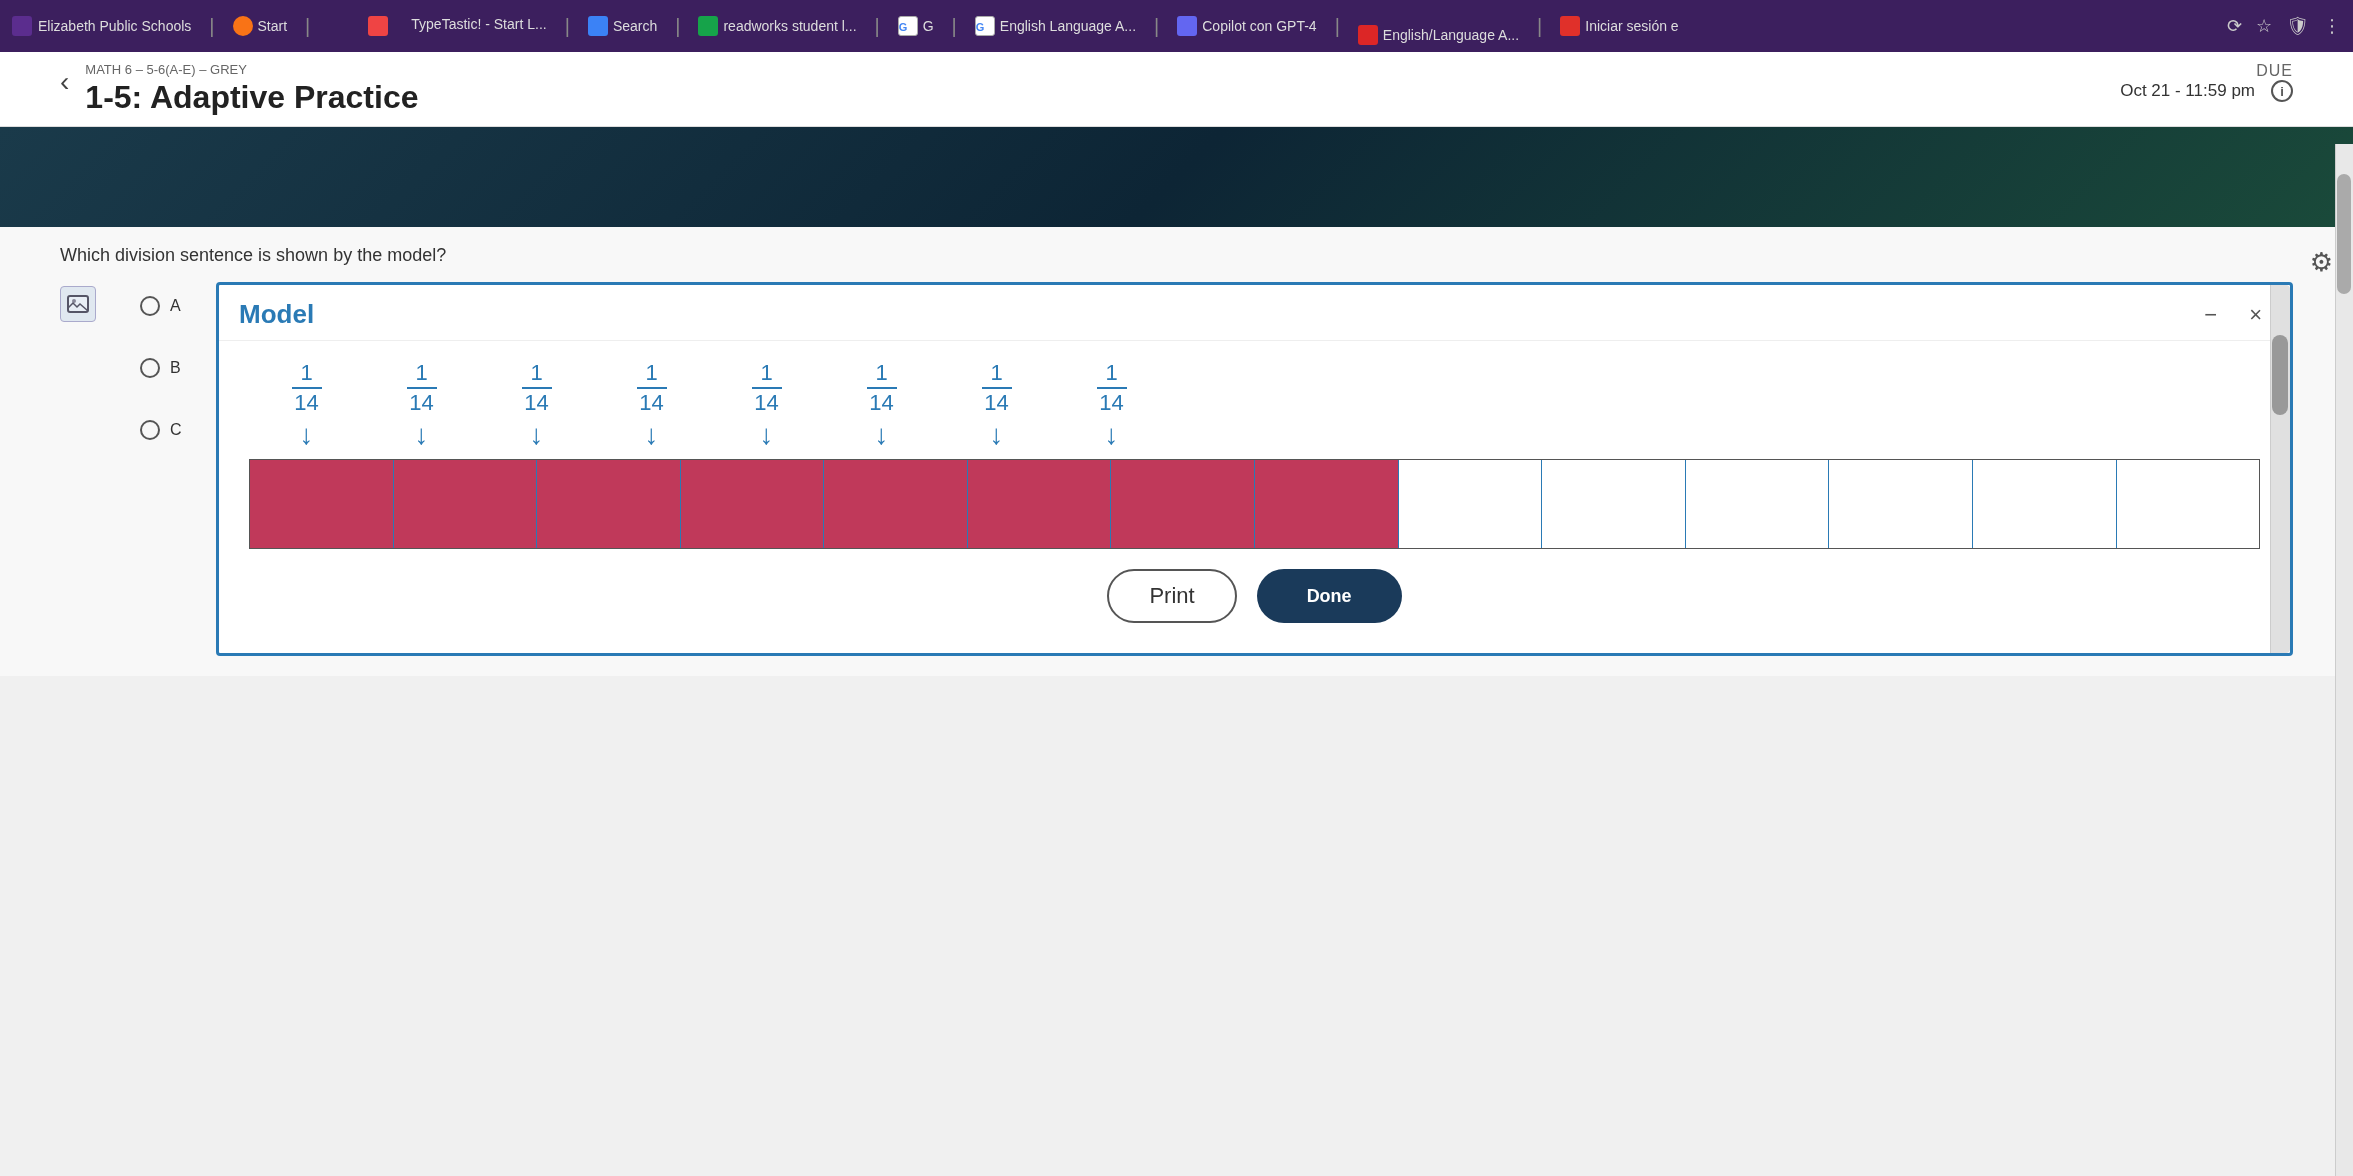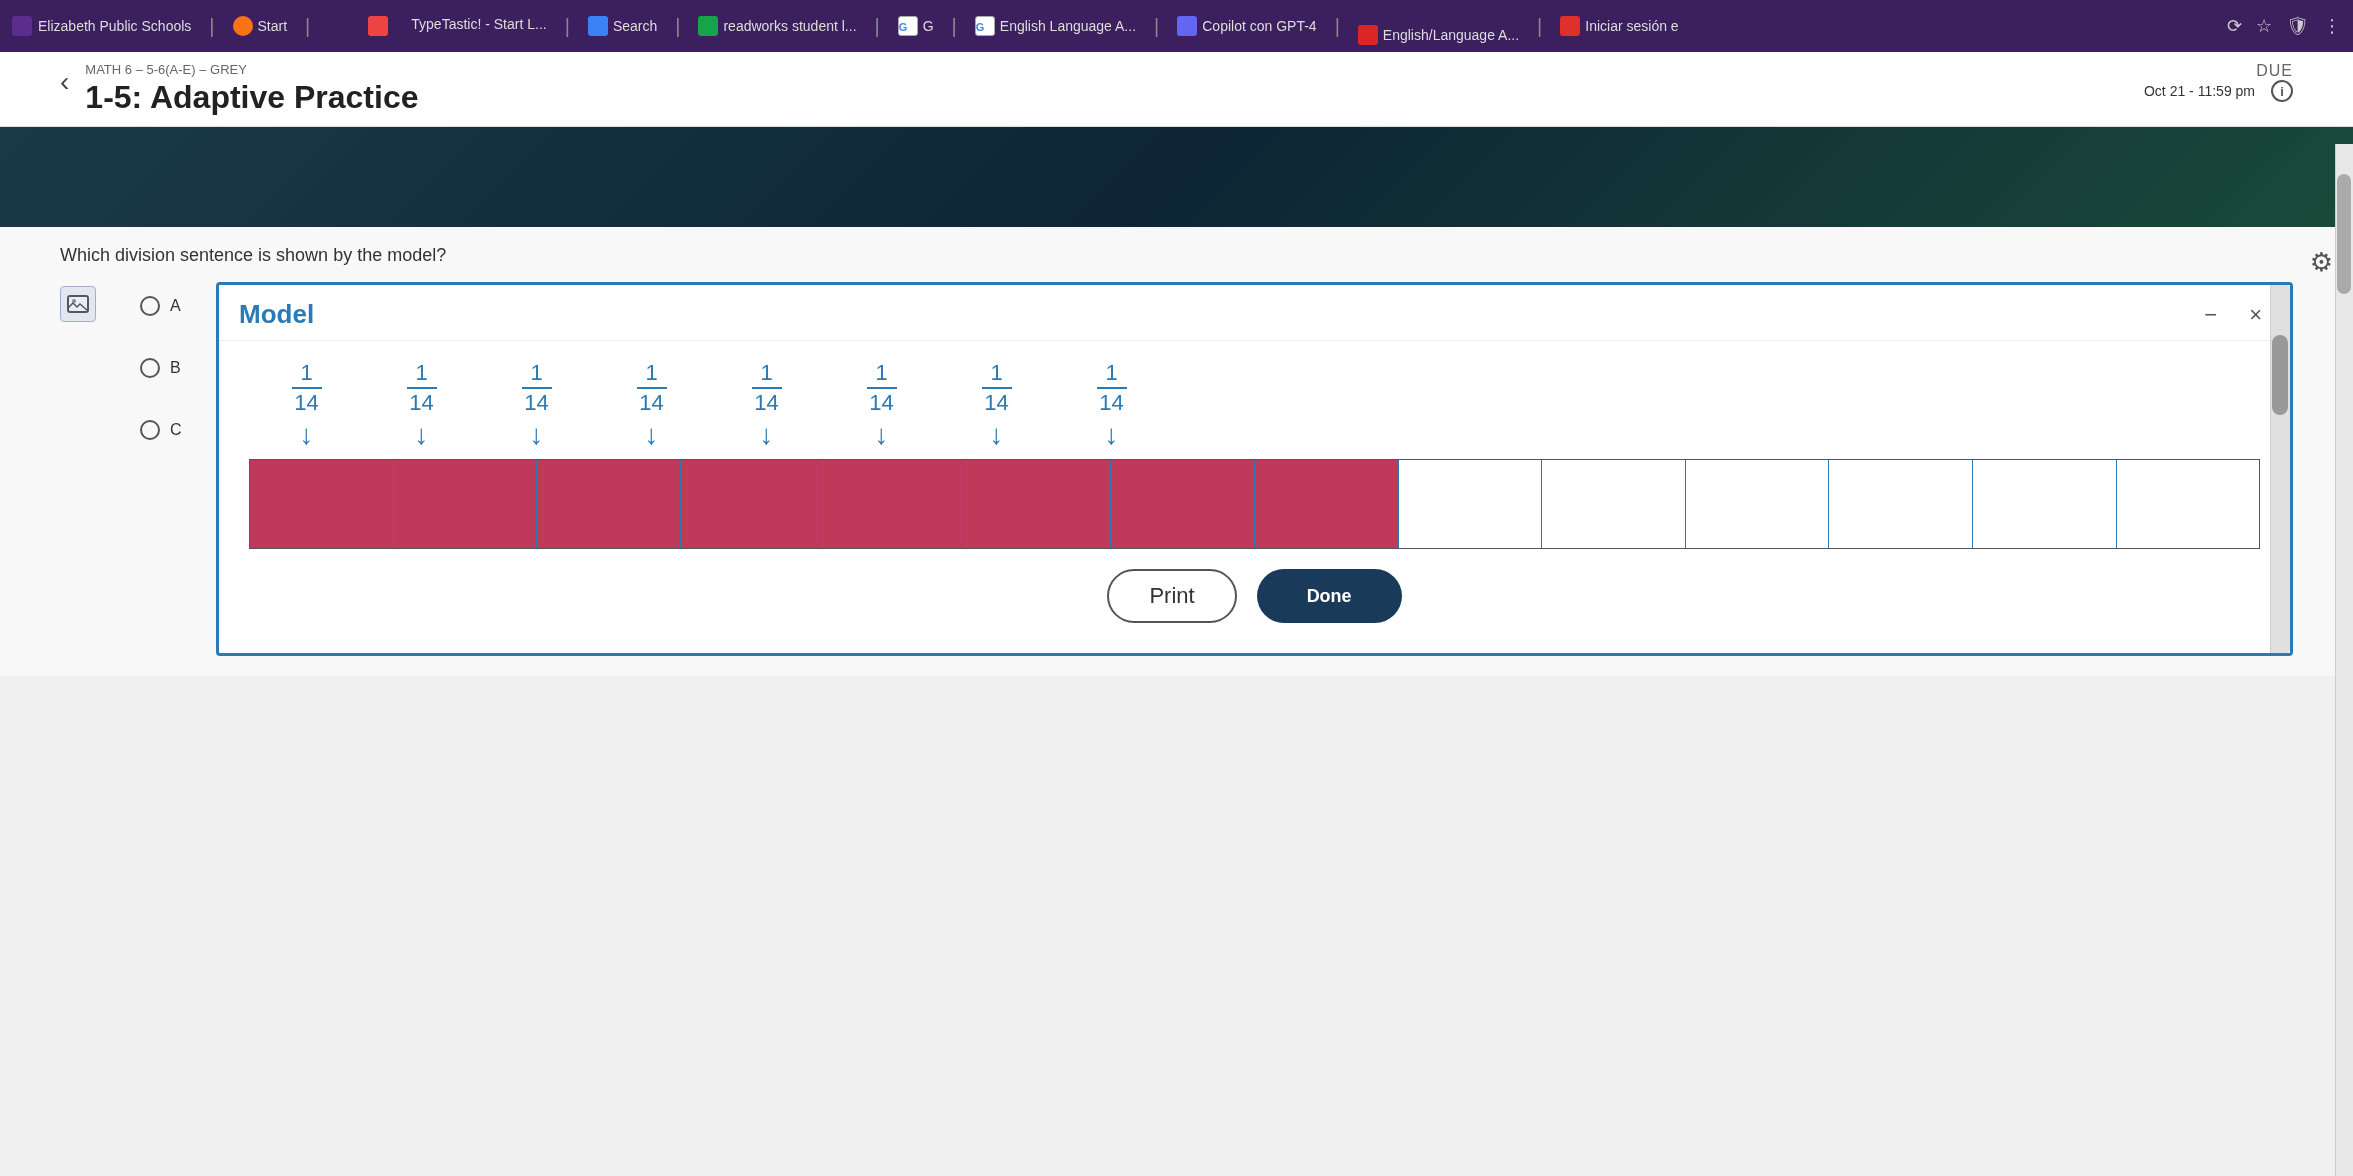--- a/index.html
+++ b/index.html
@@ -412,21 +412,21 @@
   <div class="header-left">
     <span class="page-back-arrow">‹</span>
     <div class="page-title-area">
       <span class="page-subtitle">MATH 6 – 5-6(A-E) – GREY</span>
       <span class="page-title">1-5: Adaptive Practice</span>
     </div>
   </div>
   <div class="due-section">
     <div style="font-size:16px;color:#666;letter-spacing:1px;text-transform:uppercase;">DUE</div>
     <div style="display:flex;align-items:center;gap:6px;">
-      <span style="font-size:14px;color:#333;">Oct 21 - 11:59 pm</span>
+      <span style="font-size:17px;color:#333;">Oct 21 - 11:59 pm</span>
       <span class="info-icon">i</span>
     </div>
   </div>
 </div>
 
 <div class="dark-banner"></div>
 
 <div class="main-content" style="position:relative;padding-top:18px;">
   <span class="settings-icon">⚙</span>
 

